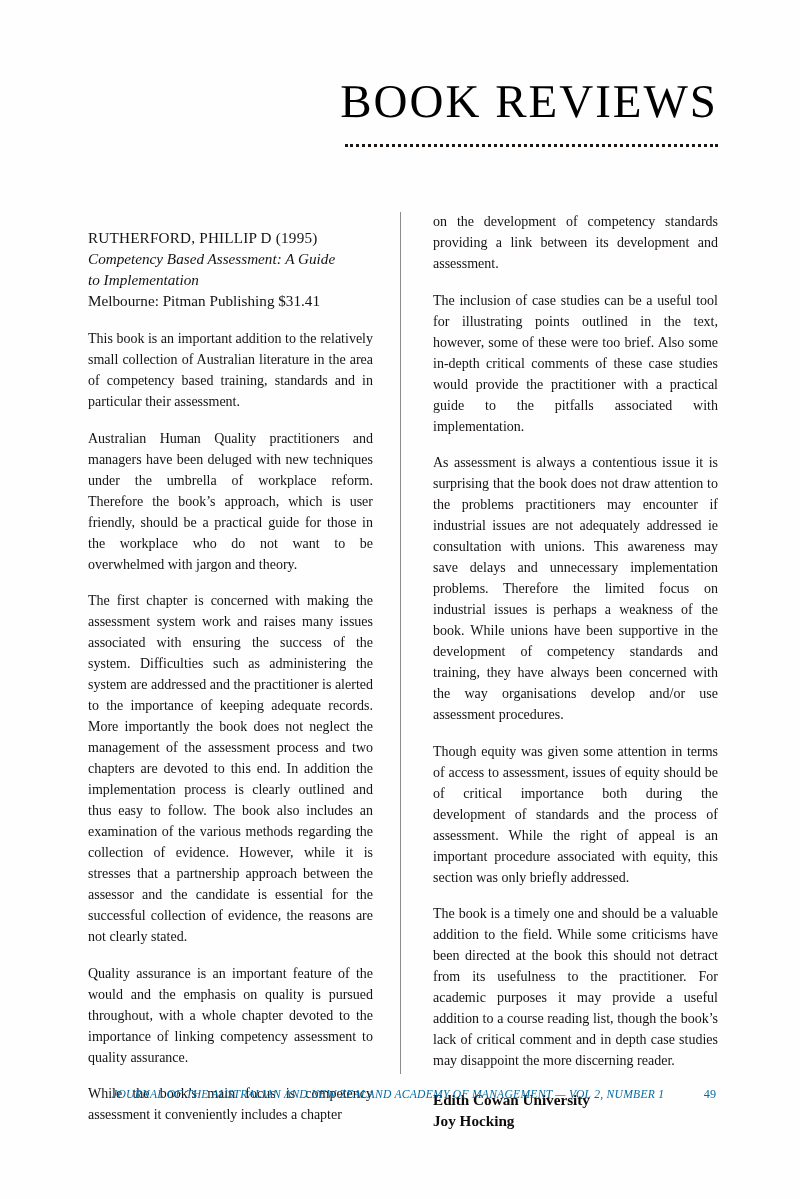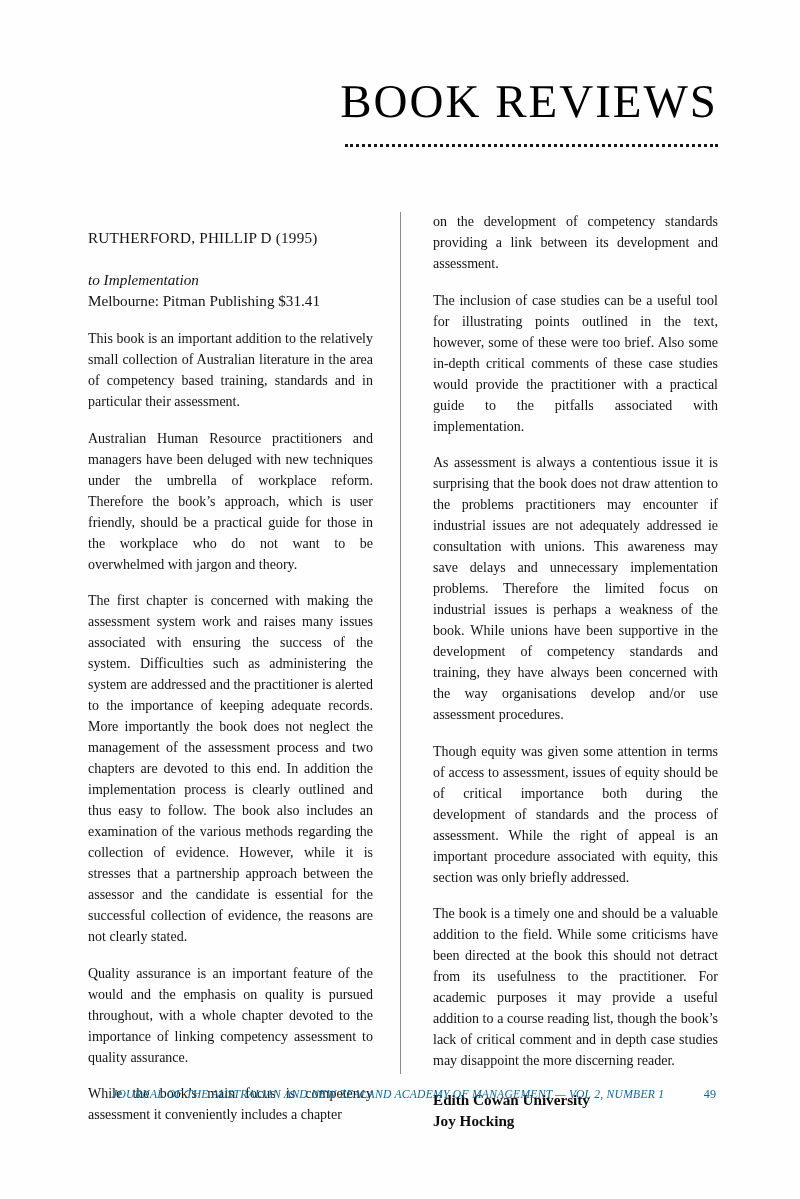--- a/index.html
+++ b/index.html
@@ -145,27 +145,27 @@
   </div>
 
   <div class="col-rule"></div>
 
   <div class="columns">
 
     <div class="col col-left">
 
       <div class="citation">
         <span class="cite-author">RUTHERFORD, PHILLIP D (1995)</span><br>
-        <br>
+        <span class="cite-title">Competency Based Assessment: A Guide</span><br>
         <span class="cite-title">to Implementation</span><br>
         <span>Melbourne: Pitman Publishing $31.41</span>
       </div>
 
       <p class="para">This book is an important addition to the rel­atively small collection of Australian literature in the area of competency based training, stan­dards and in particular their assessment.</p>
-      <p class="para">Australian Human Resource practitioners and managers have been deluged with new tech­niques under the umbrella of workplace re­form. Therefore the book’s approach, which is user friendly, should be a practical guide for those in the workplace who do not want to be overwhelmed with jargon and theory.</p>
+      <p class="para">Australian Human Quality practitioners and managers have been deluged with new tech­niques under the umbrella of workplace re­form. Therefore the book’s approach, which is user friendly, should be a practical guide for those in the workplace who do not want to be overwhelmed with jargon and theory.</p>
       <p class="para">The first chapter is concerned with making the assessment system work and raises many issues associated with ensuring the success of the system. Difficulties such as administering the system are addressed and the practitioner is alerted to the importance of keeping ade­quate records. More importantly the book does not neglect the management of the assess­ment process and two chapters are devoted to this end. In addition the implementation pro­cess is clearly outlined and thus easy to follow. The book also includes an examination of the various methods regarding the collection of evidence. However, while it is stresses that a partnership approach between the assessor and the candidate is essential for the success­ful collection of evidence, the reasons are not clearly stated.</p>
       <p class="para">Quality assurance is an important feature of the would and the emphasis on quality is pur­sued throughout, with a whole chapter de­voted to the importance of linking competency assessment to quality assurance.</p>
       <p class="para last">While the book’s main focus is competency assessment it conveniently includes a chapter</p>
 
     </div>
 
     <div class="col col-right">
 
       <p class="para">on the development of competency standards providing a link between its development and assessment.</p>
       <p class="para">The inclusion of case studies can be a useful tool for illustrating points outlined in the text, however, some of these were too brief. Also some in-depth critical comments of these case studies would provide the practitioner with a practical guide to the pitfalls associated with implementation.</p>

